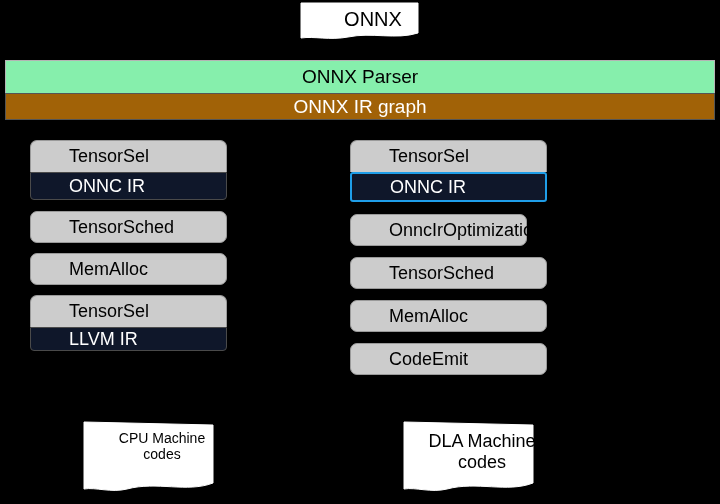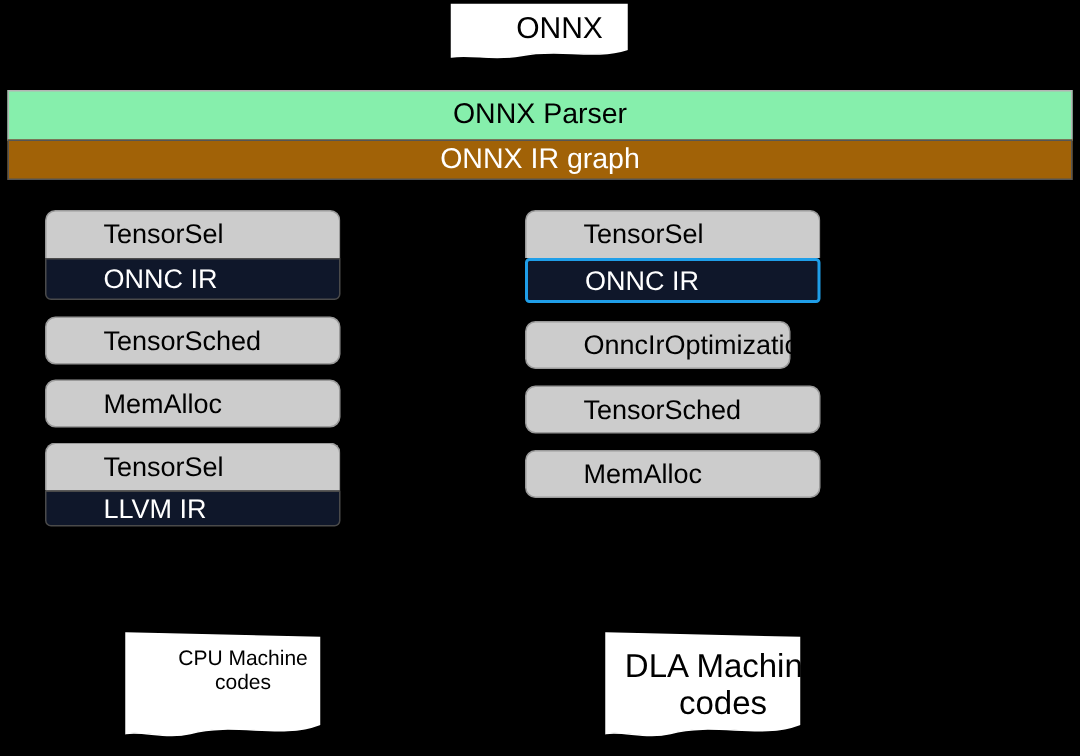--- a/index.html
+++ b/index.html
@@ -165,31 +165,34 @@
     </div>
 
     <div class="pbox light" style="left:0px; top:117px; width:197px; height:32px;">
       <span>TensorSched</span>
     </div>
 
     <div class="pbox light" style="left:0px; top:160px; width:197px; height:32px;">
       <span>MemAlloc</span>
     </div>
 
+    <div class="pbox light" style="left:0px; top:203px; width:197px; height:32px;">
+      <span>CodeEmit</span>
+    </div>
   </div>
 
   <div class="doc" style="left:83px; top:421px; width:131px; height:73px;">
     <svg class="doc-svg" width="131" height="73" viewBox="0 0 131 73">
       <path d="M1,1 L130,4 L130,62 C104,72 74,60 44,68 C28,72 13,66 1,68 Z" fill="#ffffff" stroke="#ffffff" stroke-width="1"></path>
     </svg>
     <div class="doc-label" style="top:10px; font-size:14px;">CPU Machine
 codes</div>
   </div>
 
   <div class="doc" style="left:403px; top:421px; width:131px; height:73px;">
     <svg class="doc-svg" width="131" height="73" viewBox="0 0 131 73">
       <path d="M1,1 L130,4 L130,62 C104,72 74,60 44,68 C28,72 13,66 1,68 Z" fill="#ffffff" stroke="#ffffff" stroke-width="1"></path>
     </svg>
-    <div class="doc-label" style="top:10px; font-size:22px;">DLA Machine
+    <div class="doc-label" style="top:10px; font-size:18px;">DLA Machine
 codes</div>
   </div>
 
 </div>
 
 </body></html>

